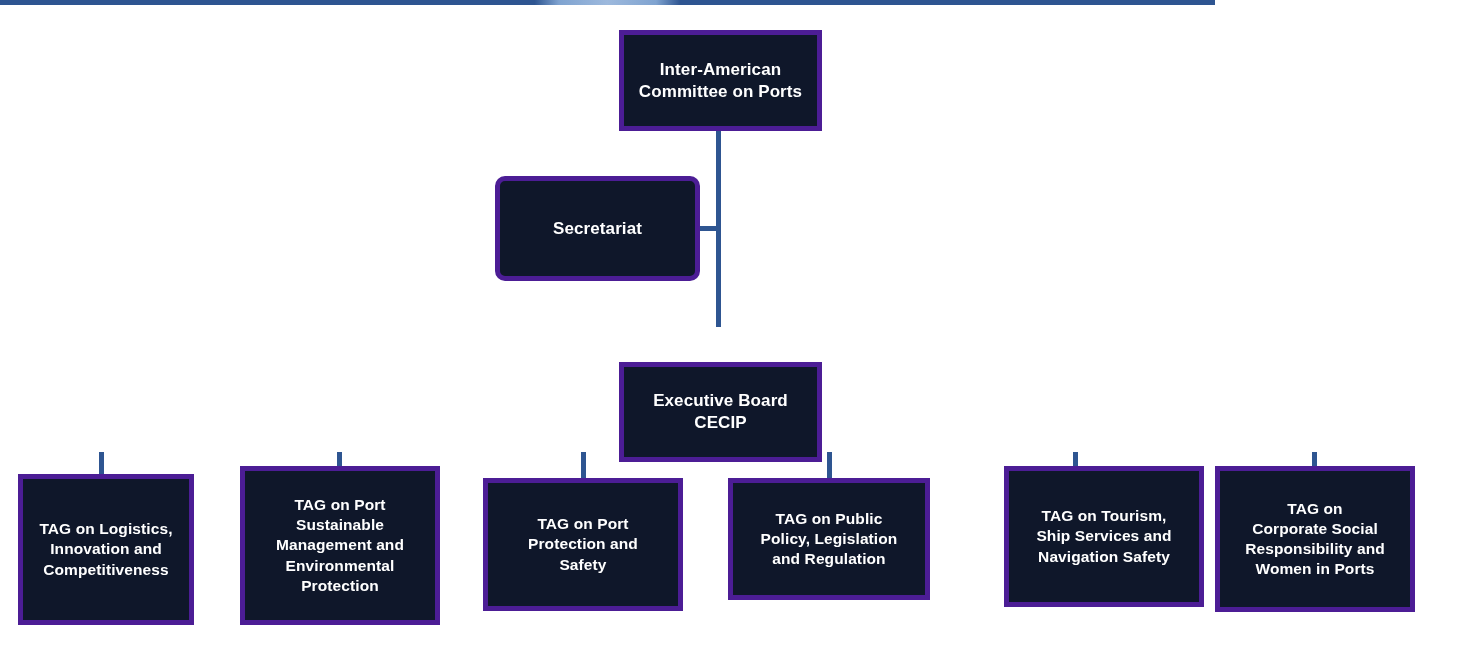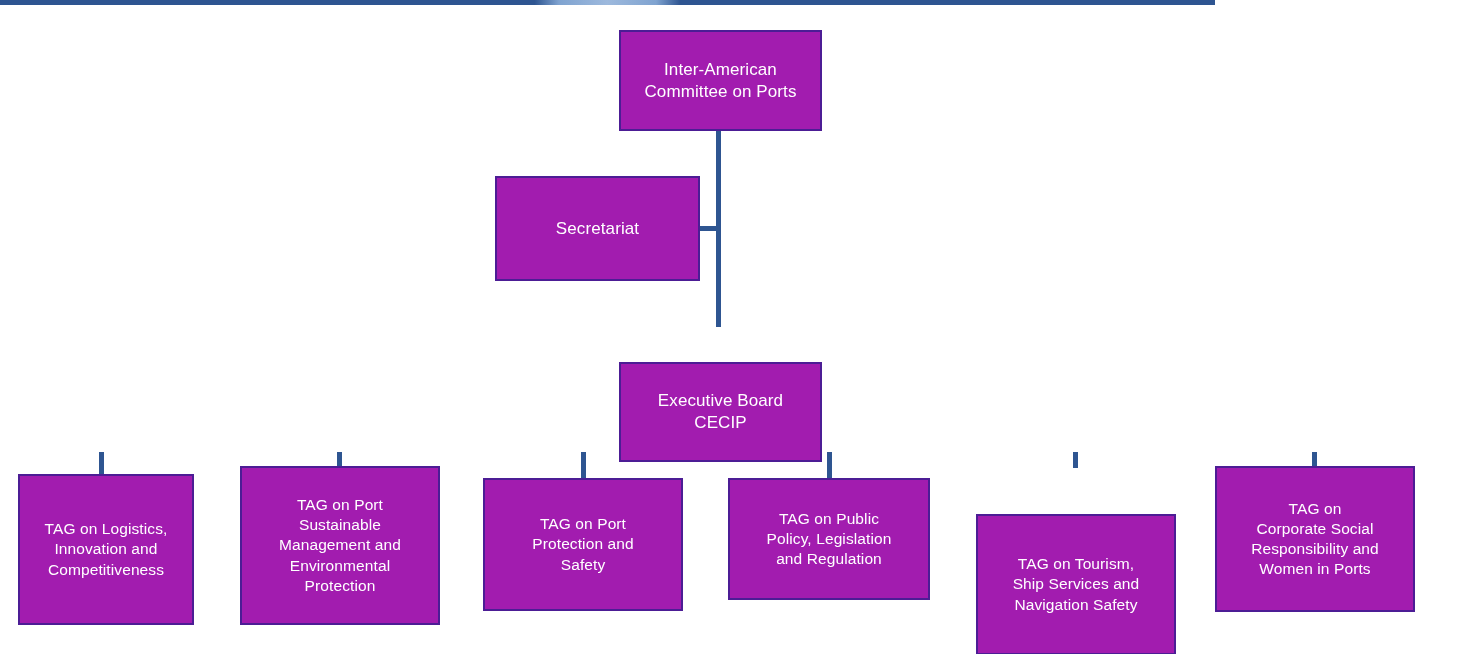--- a/index.html
+++ b/index.html
@@ -14,65 +14,66 @@
   #chart-canvas {
     position: relative;
     width: 1464px;
     height: 654px;
     background: #ffffff;
     overflow: hidden;
   }
   .node-box {
     position: absolute;
     box-sizing: border-box;
-    background: #a21caf;
-    border: 2px solid #4c1d95;
+    background: #0f172a;
+    border: 5px solid #4c1d95;
     display: flex;
     align-items: center;
     justify-content: center;
     text-align: center;
     color: #ffffff;
-    font-weight: normal;
+    font-weight: bold;
     line-height: 1.27;
     letter-spacing: 0.1px;
     white-space: pre-line;
     padding: 2px 6px;
     box-shadow: 0 0 0 0 rgba(0,0,0,0);
   }
   .node-top {
     left: 619px;
     top: 30px;
     width: 203px;
     height: 101px;
     font-size: 17px;
   }
   .node-secretariat {
     left: 495px;
     top: 176px;
     width: 205px;
     height: 105px;
     font-size: 17px;
+    border-radius: 10px;
   }
   .node-exec {
     left: 619px;
     top: 326px;
     width: 203px;
     height: 100px;
     font-size: 17px;
     margin-top: 36px;
   }
   .node-tag {
     font-size: 15.5px;
     line-height: 1.3;
   }
   .tag-1 { left: 18px;   top: 474px; width: 176px; height: 151px; }
   .tag-2 { left: 240px;  top: 466px; width: 200px; height: 159px; }
   .tag-3 { left: 483px;  top: 478px; width: 200px; height: 133px; }
   .tag-4 { left: 728px;  top: 478px; width: 202px; height: 122px; }
-  .tag-5 { left: 976px;  top: 466px; width: 200px; height: 141px; margin-top: 48px; }
+  .tag-5 { left: 1004px;  top: 466px; width: 200px; height: 141px; }
   .tag-6 { left: 1215px; top: 466px; width: 200px; height: 146px; }
 
   
   .line {
     position: absolute;
     background: #2E5591;
   }
   .line-v { width: 5px; }
   .line-h { height: 5px; }
 

